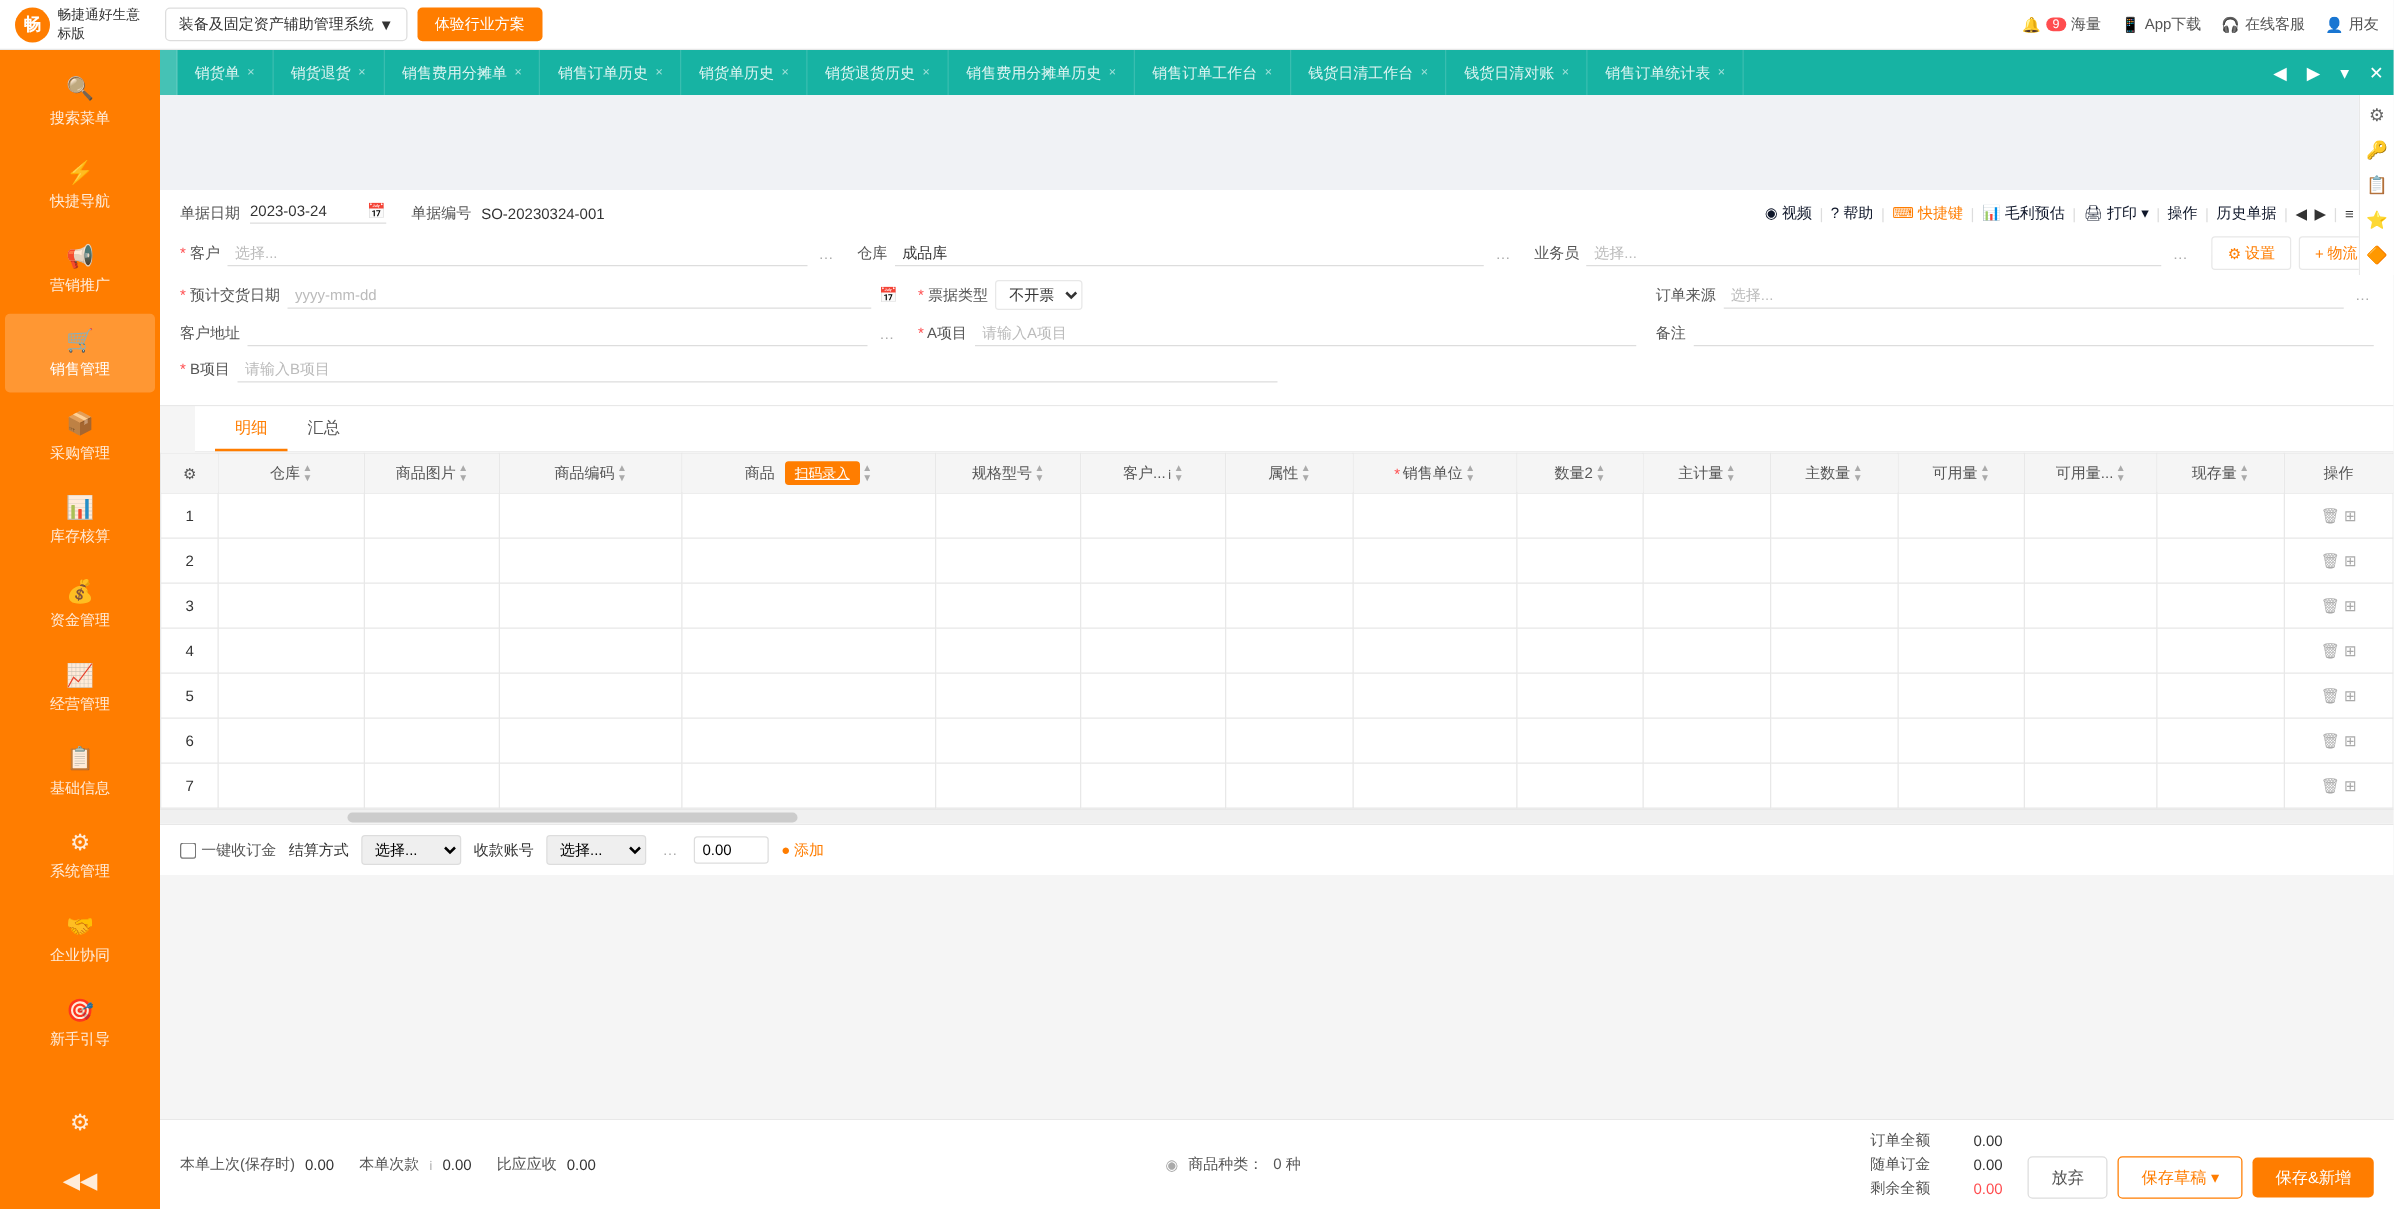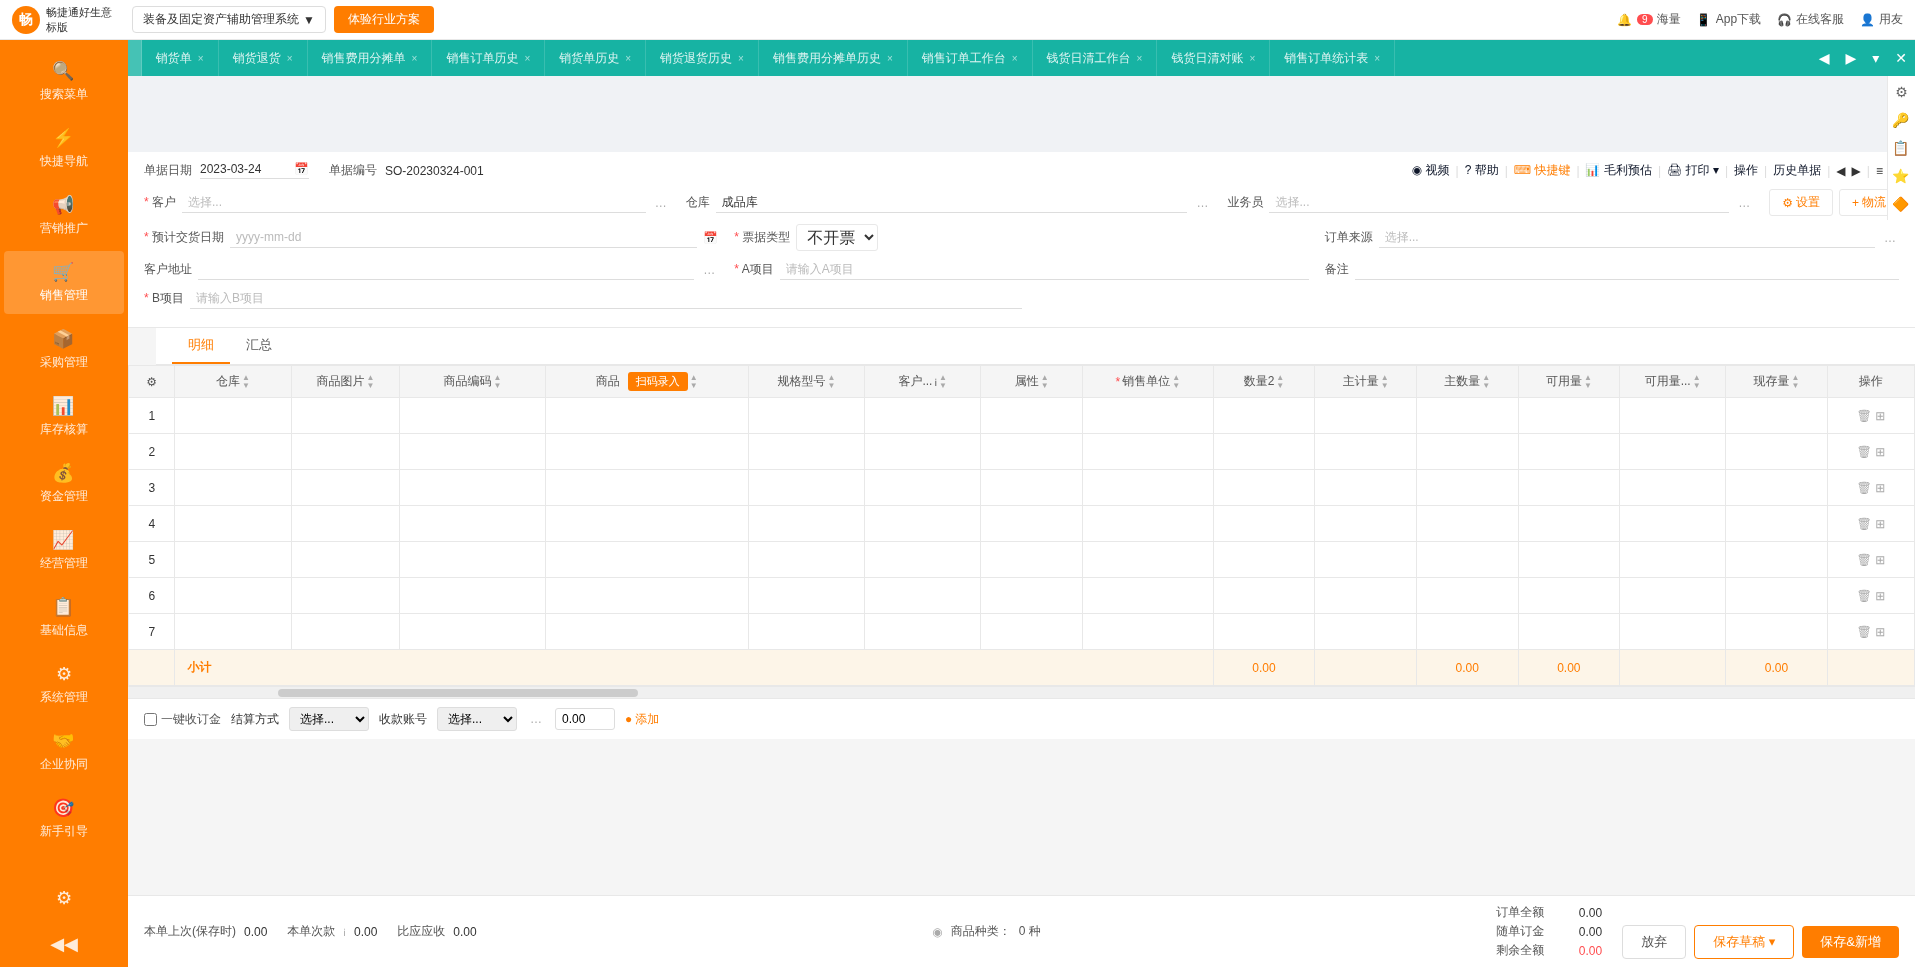--- a/index.html
+++ b/index.html
@@ -469,21 +469,21 @@
       font-size: 12px;
       color: #333;
       width: 90px;
     }
 
     
     .ticket-select {
       border: 1px solid #e8e8e8;
       border-radius: 3px;
       padding: 3px 6px;
-      font-size: 16px;
+      font-size: 12px;
       color: #333;
       outline: none;
       background: white;
     }
 
     
     .table-header-gear {
       width: 32px;
       background: #f5f5f5;
       border: 1px solid #e8e8e8;
@@ -802,21 +802,21 @@
               <span>商品编码</span>
               <div class="sort-arrows">
                   <span>▲</span>
                   <span>▼</span>
                 </div>
             </div>
           </th>
           <th style="width:140px;">
             <div class="th-with-sort" style="position:relative;">
               <span>商品</span>
-              <button class="scan-btn" style="margin-left:6px;">扫码录入</button>
+              <button class="scan-btn" style="margin-left:6px;text-decoration:underline;">扫码录入</button>
               <div class="sort-arrows">
                   <span>▲</span>
                   <span>▼</span>
                 </div>
             </div>
           </th>
           <th style="width:80px;">
             <div class="th-with-sort">
               <span>规格型号</span>
               <div class="sort-arrows">
@@ -1053,31 +1053,20 @@
             <td></td>
             <td></td>
             <td></td>
             <td></td>
           <td>
             <span style="cursor:pointer;color:#aaa;">🗑</span>
             <span style="cursor:pointer;color:#aaa;">⊞</span>
           </td>
         </tr>
 
-        <tr class="subtotal-row table-footer">
-          <td></td>
-          <td colspan="8" style="text-align:left;padding-left:12px;color:#ff7d00;font-weight:bold;">小计</td>
-          <td>0.00</td>
-          <td></td>
-          <td>0.00</td>
-          <td>0.00</td>
-          <td></td>
-          <td>0.00</td>
-          <td></td>
-        </tr>
       </tbody>
     </table>
 
     <div class="scrollbar-row">
       <div class="scrollbar-thumb"></div>
     </div>
   </div>
 
   <div style="background:#fff;padding:8px 16px;border-top:1px solid #e8e8e8;display:flex;align-items:center;gap:10px;">
     <label class="checkbox-label">

